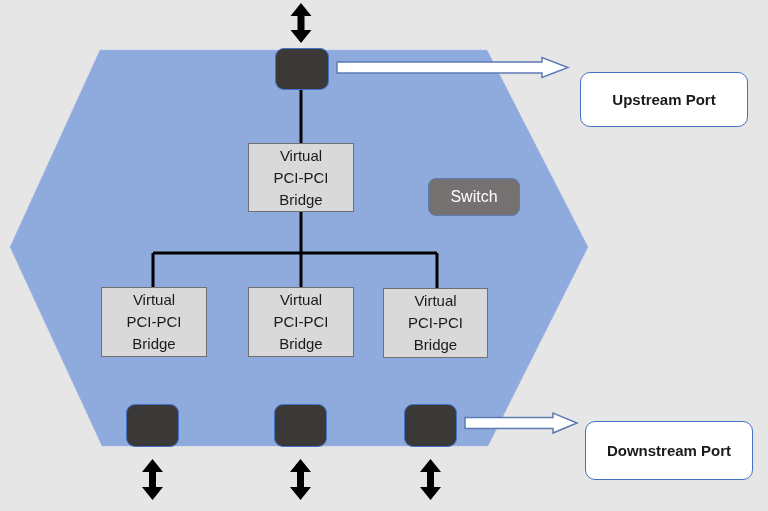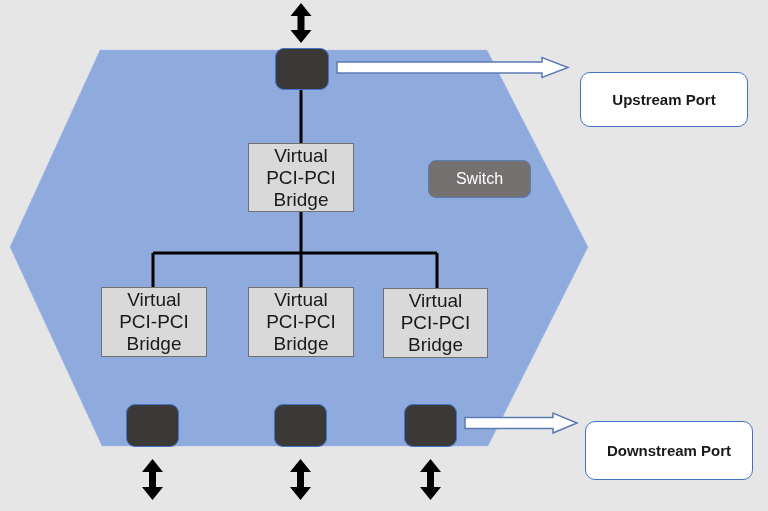--- a/index.html
+++ b/index.html
@@ -48,21 +48,21 @@
   }
   .bridge {
     position: absolute;
     background: var(--bridge-fill, #D9D9D9);
     border: 1px solid var(--bridge-edge, #707070);
     box-sizing: border-box;
     display: flex;
     flex-direction: column;
     align-items: center;
     justify-content: center;
-    font-size: 19px;
+    font-size: 15px;
     line-height: 22px;
     color: var(--text, #1A1A1A);
     text-align: center;
   }
   .switch-tag {
     position: absolute;
     background: var(--switch-tag-fill, #767171);
     border: 1px solid var(--switch-tag-edge, #5B7BB4);
     border-radius: 8px;
     box-sizing: border-box;
@@ -132,21 +132,21 @@
     <div>Virtual</div>
     <div>PCI-PCI</div>
     <div>Bridge</div>
   </div>
   <div class="bridge" style="left:383px; top:288px; width:105px; height:70px;">
     <div>Virtual</div>
     <div>PCI-PCI</div>
     <div>Bridge</div>
   </div>
 
-  <div class="switch-tag" style="left:428px; top:160px; width:103px; height:38px;justify-content:center;">
+  <div class="switch-tag" style="left:428px; top:178px; width:92px; height:38px;justify-content:center;">
     <span>Switch</span>
   </div>
 
   <div class="label-box" style="left:580px; top:39px; width:168px; height:55px;">
     <span>Upstream Port</span>
   </div>
   <div class="label-box" style="left:585px; top:388px; width:168px; height:59px;">
     <span>Downstream Port</span>
   </div>
 

